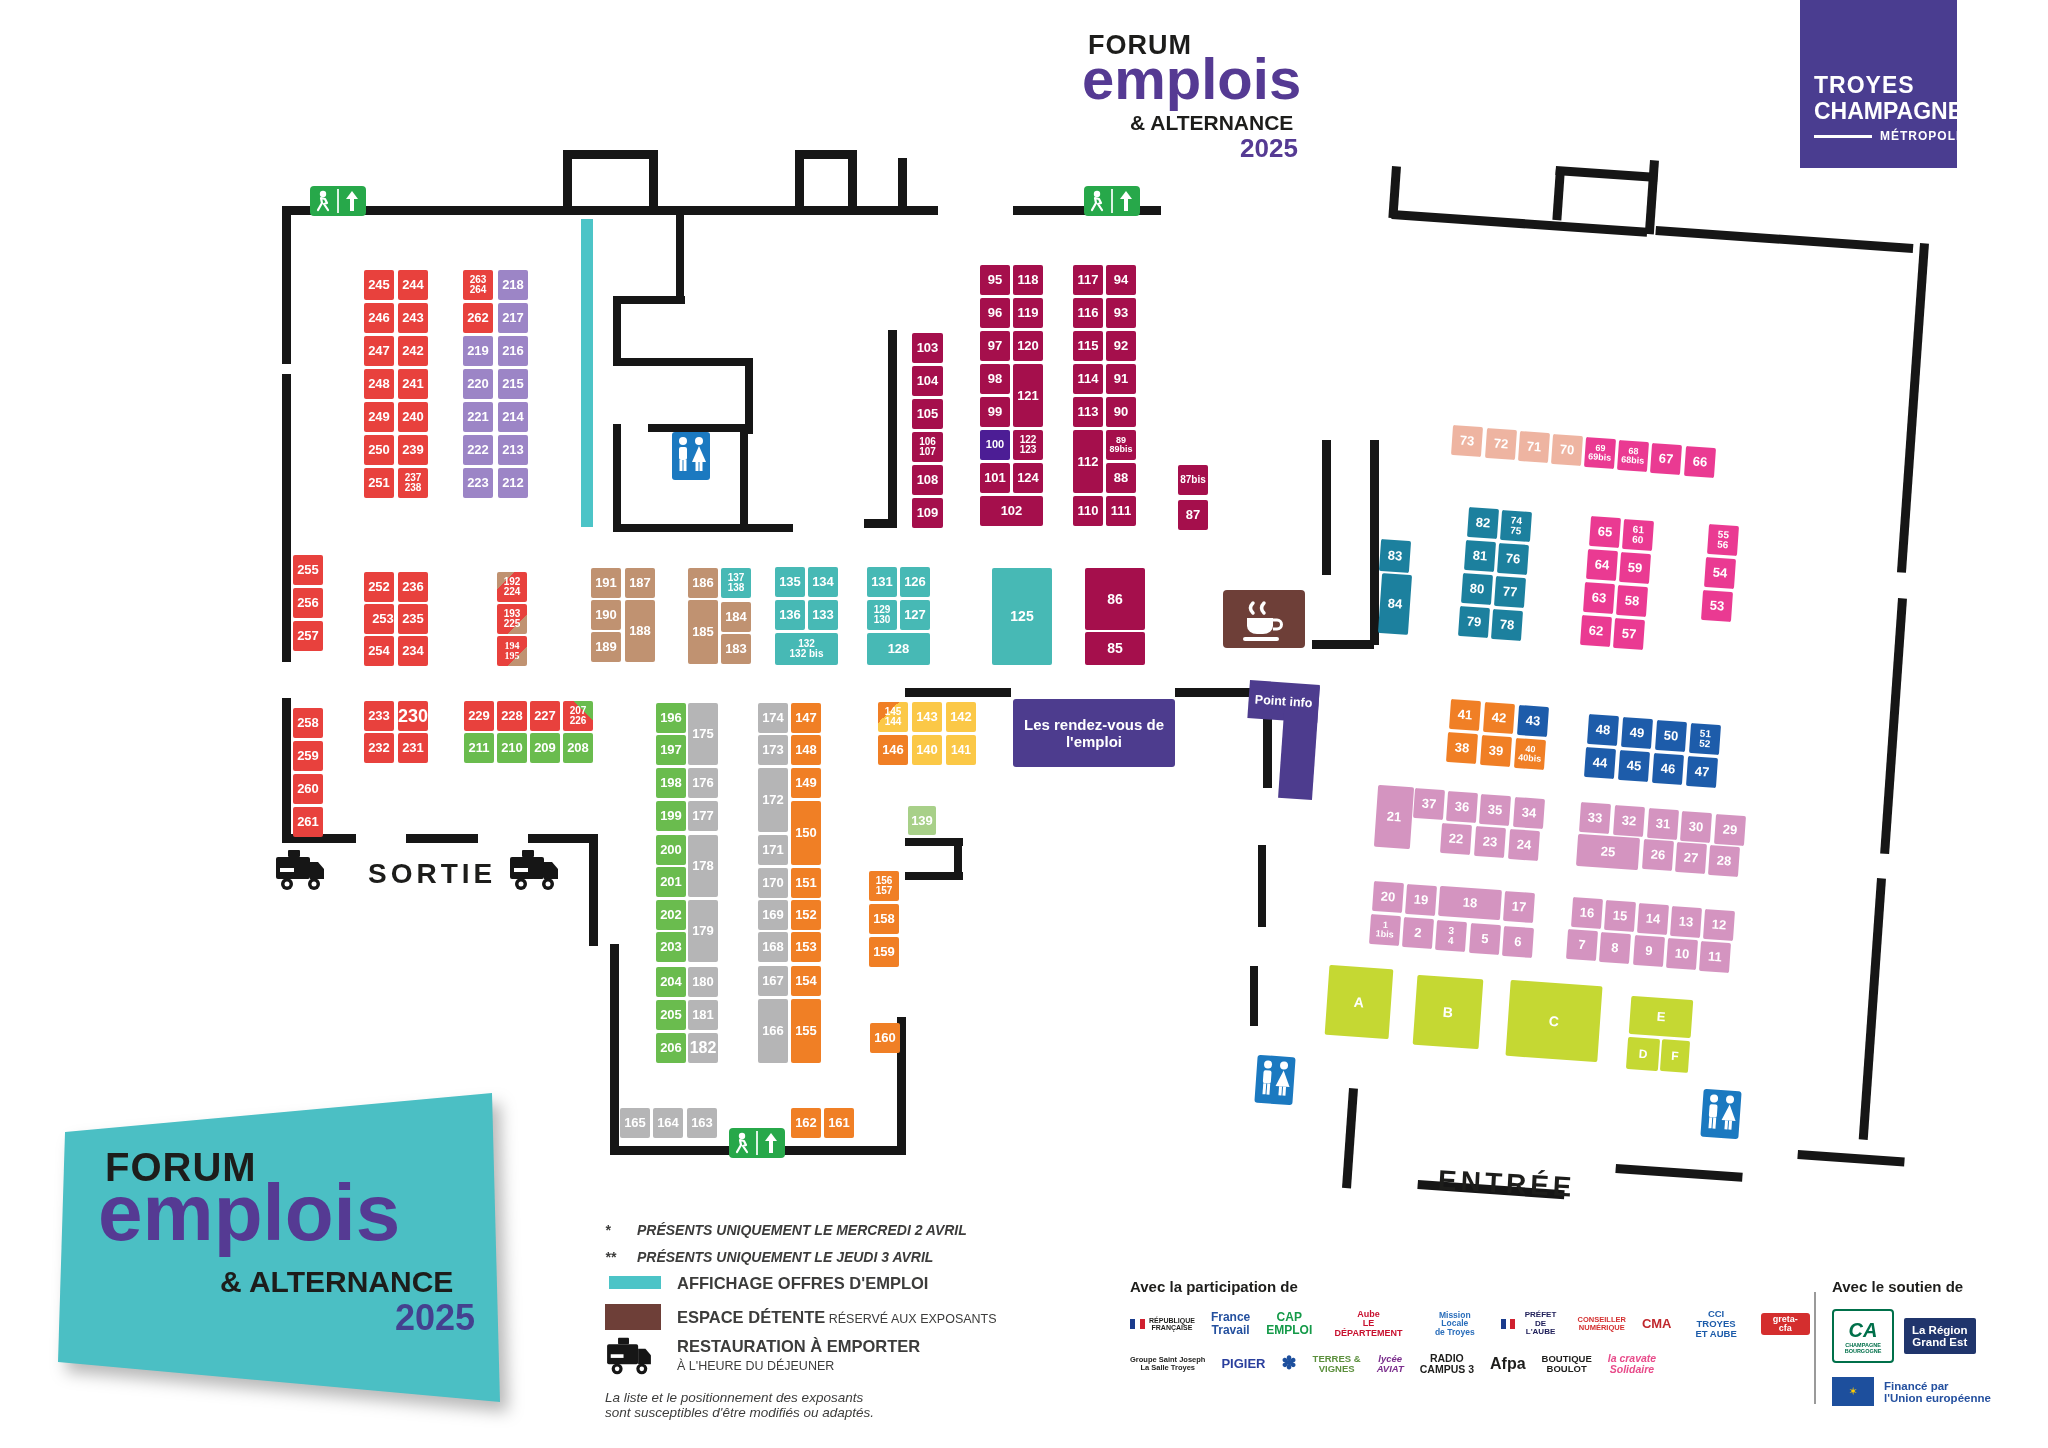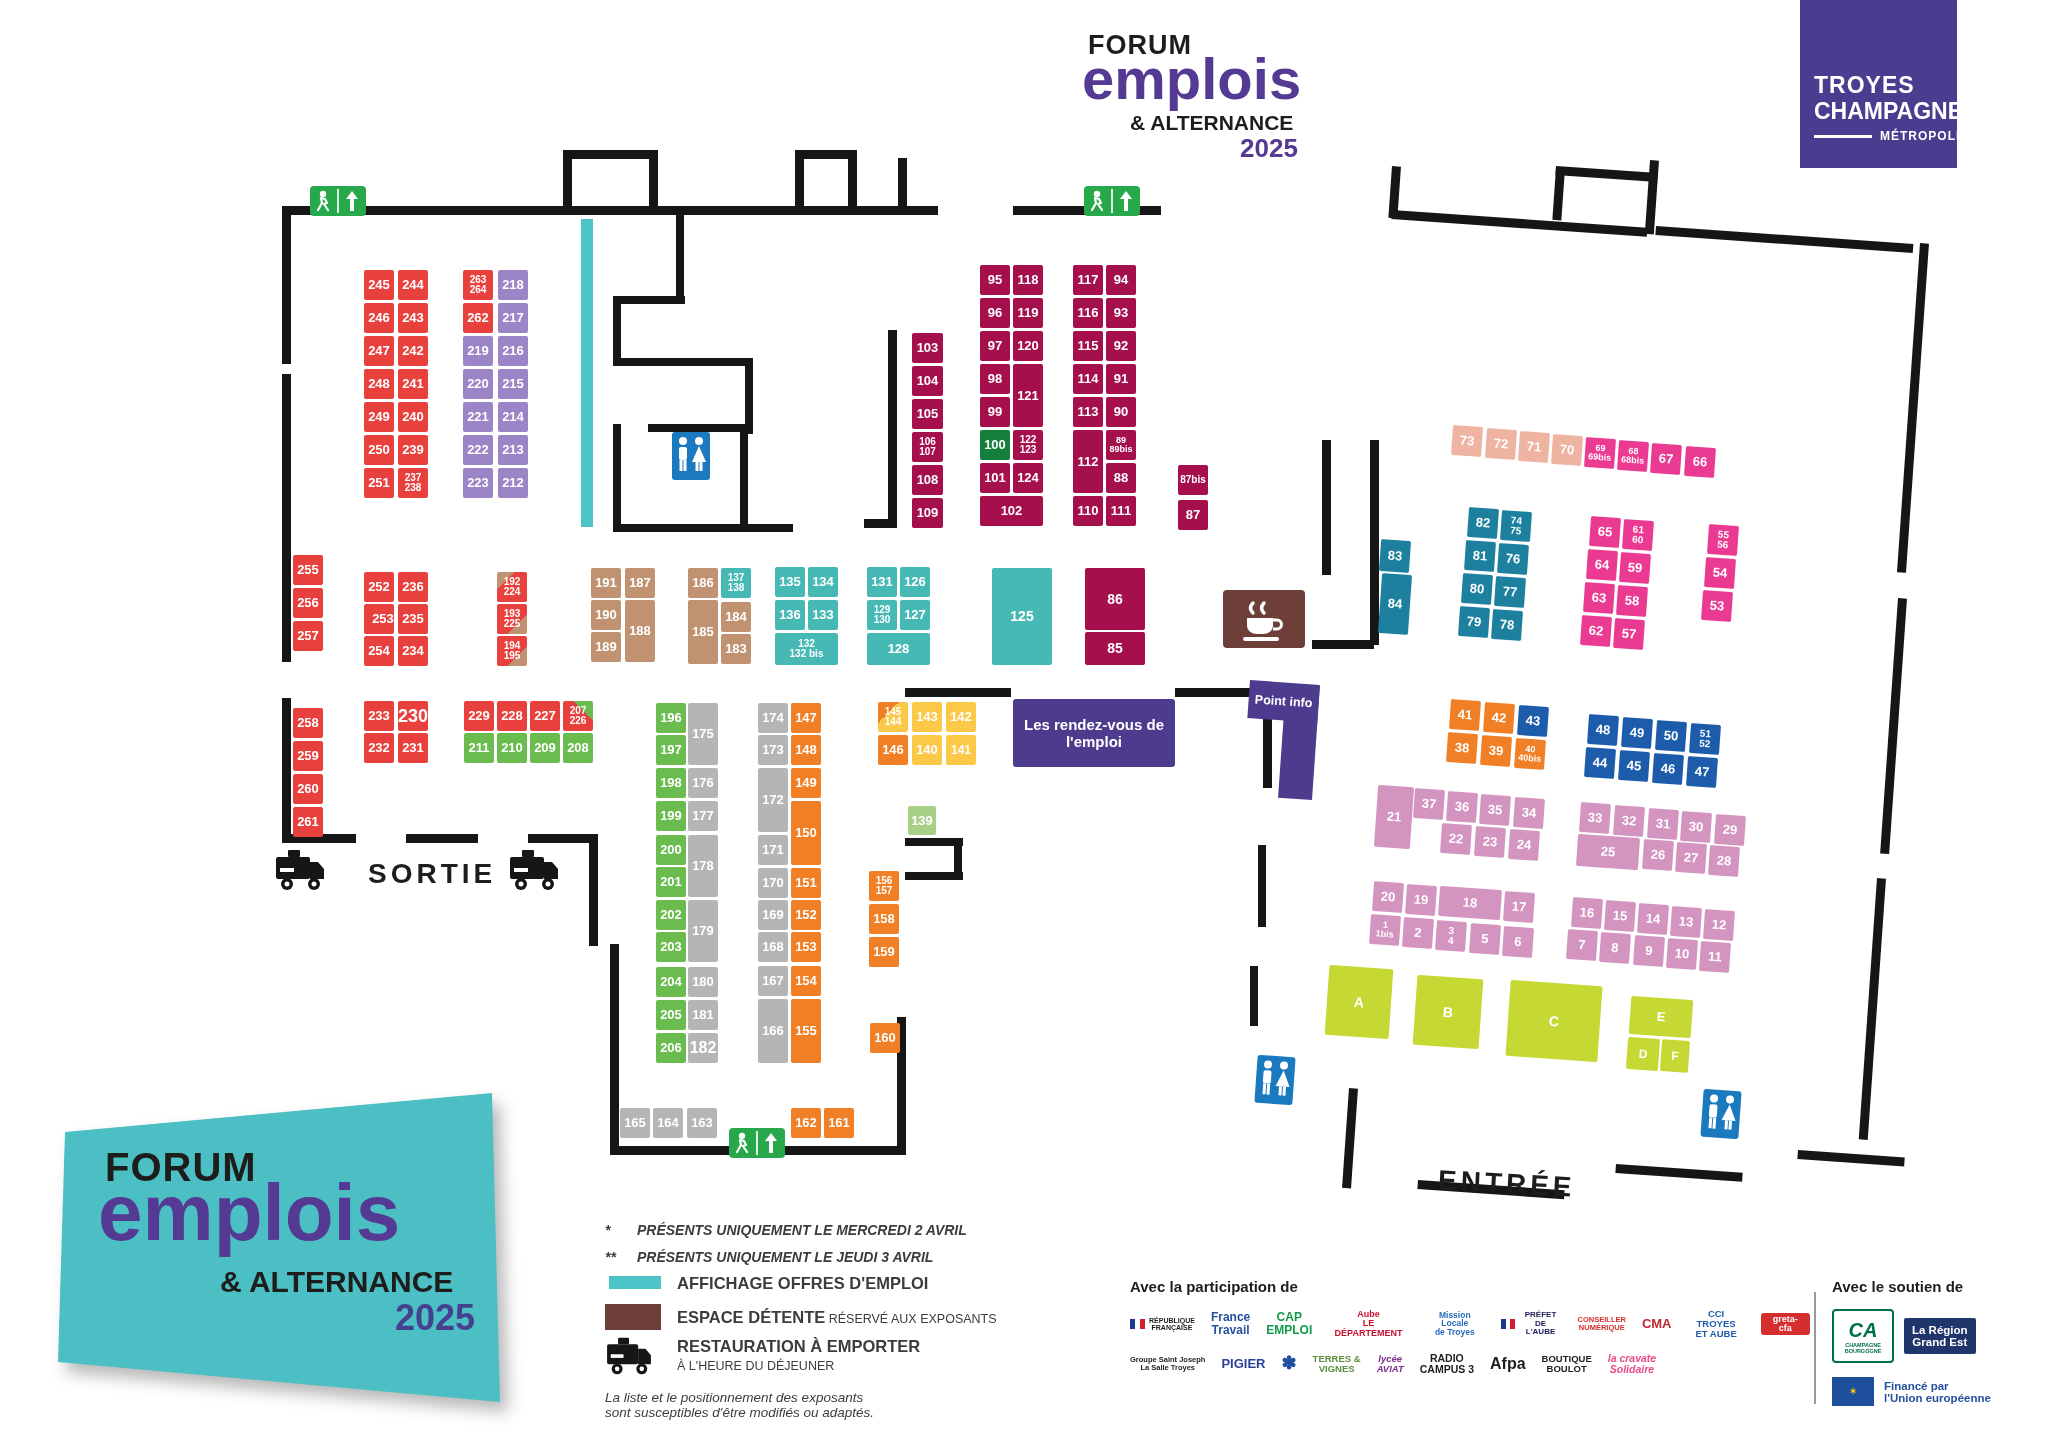--- a/index.html
+++ b/index.html
@@ -171,21 +171,21 @@
       <div class="booth" style="left: 912px; top: 498px; width: 31px; height: 30px; background: rgb(165, 15, 76); font-size: 13px;">109</div>
       <div class="booth" style="left: 980px; top: 265px; width: 30px; height: 30px; background: rgb(165, 15, 76); font-size: 13px;">95</div>
       <div class="booth" style="left: 1013px; top: 265px; width: 30px; height: 30px; background: rgb(165, 15, 76); font-size: 13px;">118</div>
       <div class="booth" style="left: 980px; top: 298px; width: 30px; height: 30px; background: rgb(165, 15, 76); font-size: 13px;">96</div>
       <div class="booth" style="left: 1013px; top: 298px; width: 30px; height: 30px; background: rgb(165, 15, 76); font-size: 13px;">119</div>
       <div class="booth" style="left: 980px; top: 331px; width: 30px; height: 30px; background: rgb(165, 15, 76); font-size: 13px;">97</div>
       <div class="booth" style="left: 1013px; top: 331px; width: 30px; height: 30px; background: rgb(165, 15, 76); font-size: 13px;">120</div>
       <div class="booth" style="left: 980px; top: 364px; width: 30px; height: 30px; background: rgb(165, 15, 76); font-size: 13px;">98</div>
       <div class="booth" style="left: 1013px; top: 364px; width: 30px; height: 63px; background: rgb(165, 15, 76); font-size: 13px;">121</div>
       <div class="booth" style="left: 980px; top: 397px; width: 30px; height: 30px; background: rgb(165, 15, 76); font-size: 13px;">99</div>
-      <div class="booth" style="left: 980px; top: 430px; width: 30px; height: 30px; background: #15803d; font-size: 13px;">100</div>
+      <div class="booth" style="left: 980px; top: 430px; width: 30px; height: 30px; background: #4c1d95; font-size: 11px;">100</div>
       <div class="booth" style="left: 1013px; top: 430px; width: 30px; height: 30px; background: rgb(165, 15, 76); font-size: 10px;">122
 123</div>
       <div class="booth" style="left: 980px; top: 463px; width: 30px; height: 30px; background: rgb(165, 15, 76); font-size: 13px;">101</div>
       <div class="booth" style="left: 1013px; top: 463px; width: 30px; height: 30px; background: rgb(165, 15, 76); font-size: 13px;">124</div>
       <div class="booth" style="left: 980px; top: 496px; width: 63px; height: 30px; background: rgb(165, 15, 76); font-size: 13px;">102</div>
       <div class="booth" style="left: 1073px; top: 265px; width: 30px; height: 30px; background: rgb(165, 15, 76); font-size: 13px;">117</div>
       <div class="booth" style="left: 1106px; top: 265px; width: 30px; height: 30px; background: rgb(165, 15, 76); font-size: 13px;">94</div>
       <div class="booth" style="left: 1073px; top: 298px; width: 30px; height: 30px; background: rgb(165, 15, 76); font-size: 13px;">116</div>
       <div class="booth" style="left: 1106px; top: 298px; width: 30px; height: 30px; background: rgb(165, 15, 76); font-size: 13px;">93</div>
       <div class="booth" style="left: 1073px; top: 331px; width: 30px; height: 30px; background: rgb(165, 15, 76); font-size: 13px;">115</div>
@@ -208,21 +208,21 @@
       <div class="booth" style="left: 364px; top: 572px; width: 30px; height: 30px; background: rgb(232, 65, 61); font-size: 13px;">252</div>
       <div class="booth" style="left: 398px; top: 572px; width: 30px; height: 30px; background: rgb(232, 65, 61); font-size: 13px;">236</div>
       <div class="booth" style="left: 364px; top: 604px; width: 30px; height: 30px; background: rgb(232, 65, 61); font-size: 13px; padding-left: 8px;">253</div>
       <div class="booth" style="left: 398px; top: 604px; width: 30px; height: 30px; background: rgb(232, 65, 61); font-size: 13px;">235</div>
       <div class="booth" style="left: 364px; top: 636px; width: 30px; height: 30px; background: rgb(232, 65, 61); font-size: 13px;">254</div>
       <div class="booth" style="left: 398px; top: 636px; width: 30px; height: 30px; background: rgb(232, 65, 61); font-size: 13px;">234</div>
       <div class="booth" style="left: 497px; top: 572px; width: 30px; height: 30px; background: linear-gradient(135deg, rgb(192, 146, 113) 30%, rgb(232, 65, 61) 30%); font-size: 10px;">192
 224</div>
       <div class="booth" style="left: 497px; top: 604px; width: 30px; height: 30px; background: linear-gradient(135deg, rgb(232, 65, 61) 68%, rgb(192, 146, 113) 68%); font-size: 10px;">193
 225</div>
-      <div class="booth" style="left: 497px; top: 636px; width: 30px; height: 30px; background: linear-gradient(135deg, rgb(232, 65, 61) 68%, rgb(192, 146, 113) 68%); font-size: 10px;">194
+      <div class="booth" style="left: 497px; top: 636px; width: 30px; height: 30px; background: linear-gradient(135deg, rgb(232, 65, 61) 68%, rgb(192, 146, 113) 68%); font-size: 10px; font-family: Liberation Serif, serif;">194
 195</div>
       <div class="booth" style="left: 591px; top: 568px; width: 30px; height: 30px; background: rgb(192, 146, 113); font-size: 13px;">191</div>
       <div class="booth" style="left: 625px; top: 568px; width: 30px; height: 30px; background: rgb(192, 146, 113); font-size: 13px;">187</div>
       <div class="booth" style="left: 591px; top: 600px; width: 30px; height: 30px; background: rgb(192, 146, 113); font-size: 13px;">190</div>
       <div class="booth" style="left: 625px; top: 600px; width: 30px; height: 62px; background: rgb(192, 146, 113); font-size: 13px;">188</div>
       <div class="booth" style="left: 591px; top: 632px; width: 30px; height: 30px; background: rgb(192, 146, 113); font-size: 13px;">189</div>
       <div class="booth" style="left: 688px; top: 568px; width: 30px; height: 30px; background: rgb(192, 146, 113); font-size: 13px;">186</div>
       <div class="booth" style="left: 721px; top: 568px; width: 30px; height: 30px; background: rgb(71, 185, 181); font-size: 10px;">137
 138</div>
       <div class="booth" style="left: 688px; top: 600px; width: 30px; height: 64px; background: rgb(192, 146, 113); font-size: 13px;">185</div>

